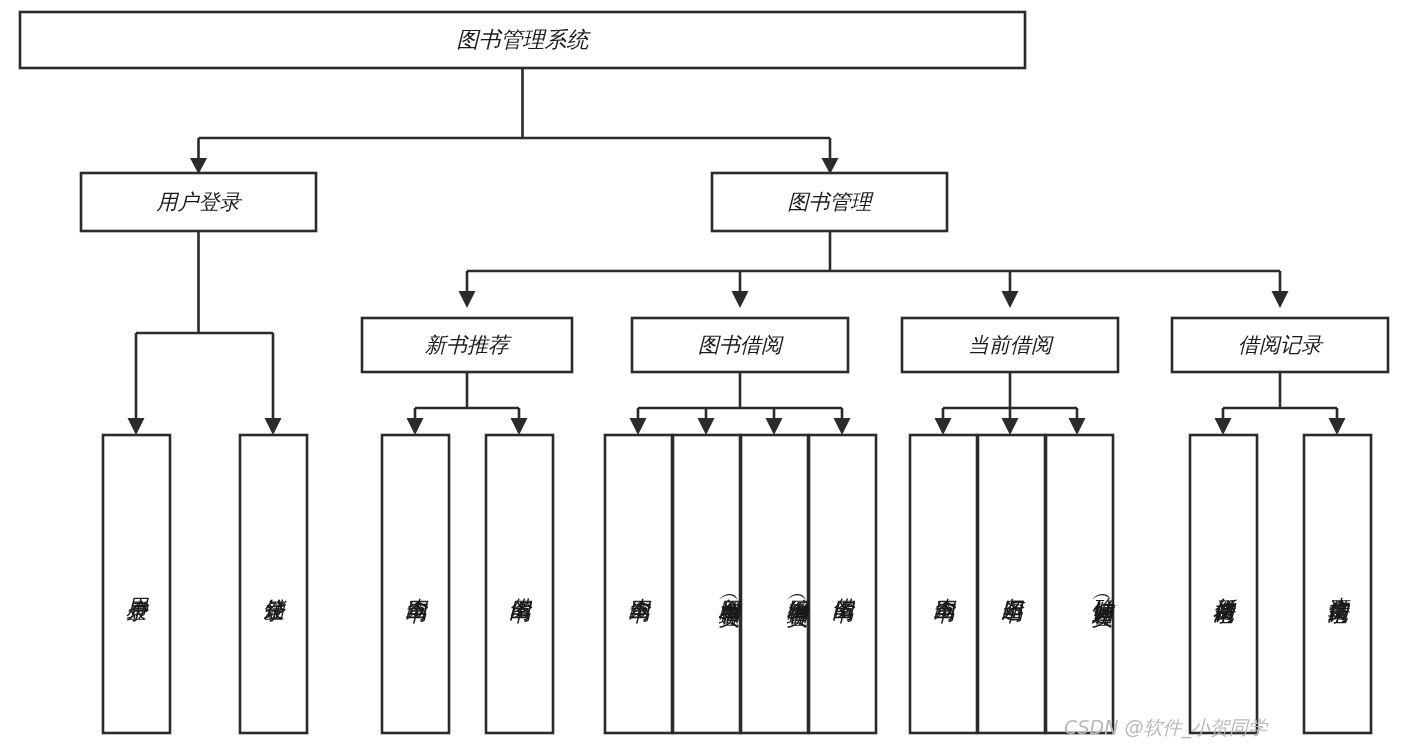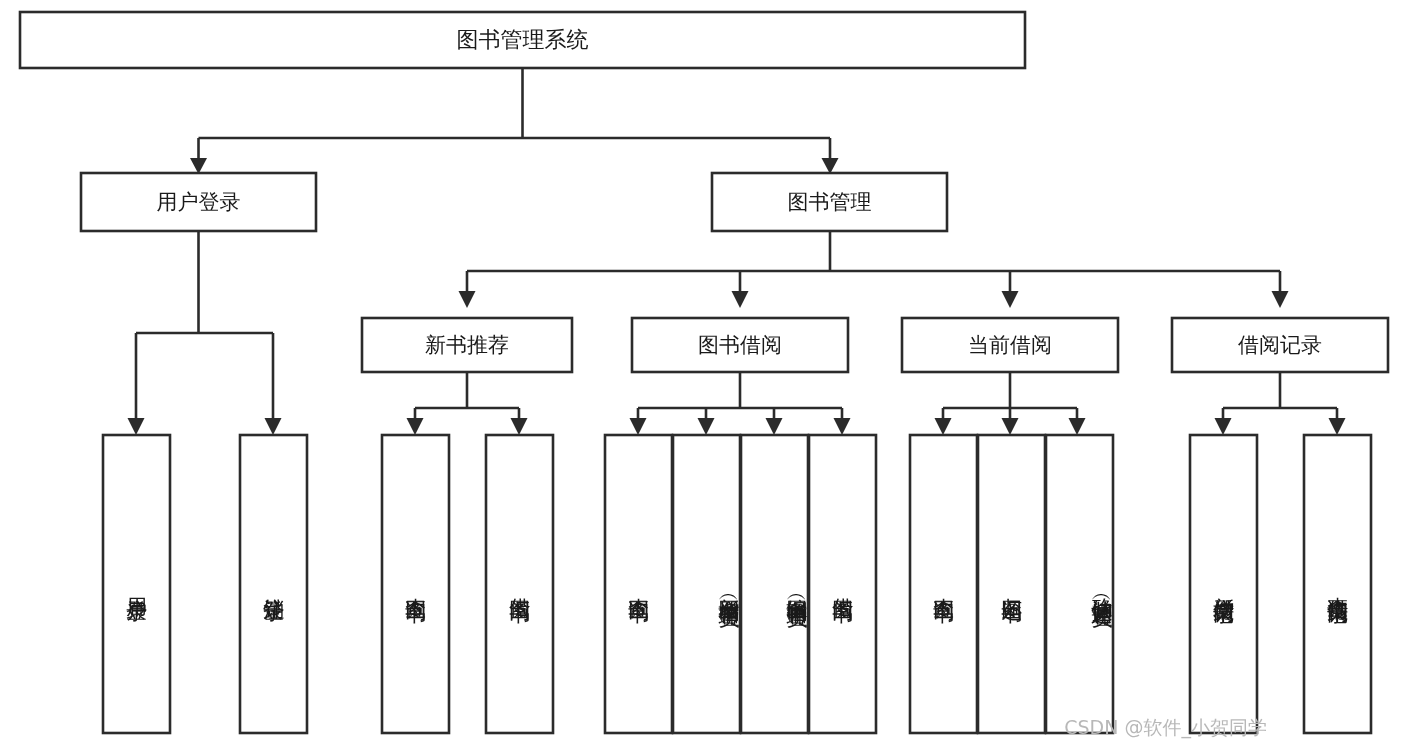--- a/index.html
+++ b/index.html
@@ -12,20 +12,21 @@
     width: 1405px;
     height: 747px;
     font-family: "DejaVu Sans", "Liberation Sans", sans-serif;
     overflow: hidden;
   }
   #diagram-root {
     position: relative;
     width: 1279px;
     height: 747px;
     background: #ffffff;
+    font-style: italic;
   }
   svg#flowchart {
     display: block;
     width: 1405px;
     height: 747px;
   }
   .node-rect {
     fill: #ffffff;
     stroke: #2b2b2b;
     stroke-width: 2.6;

